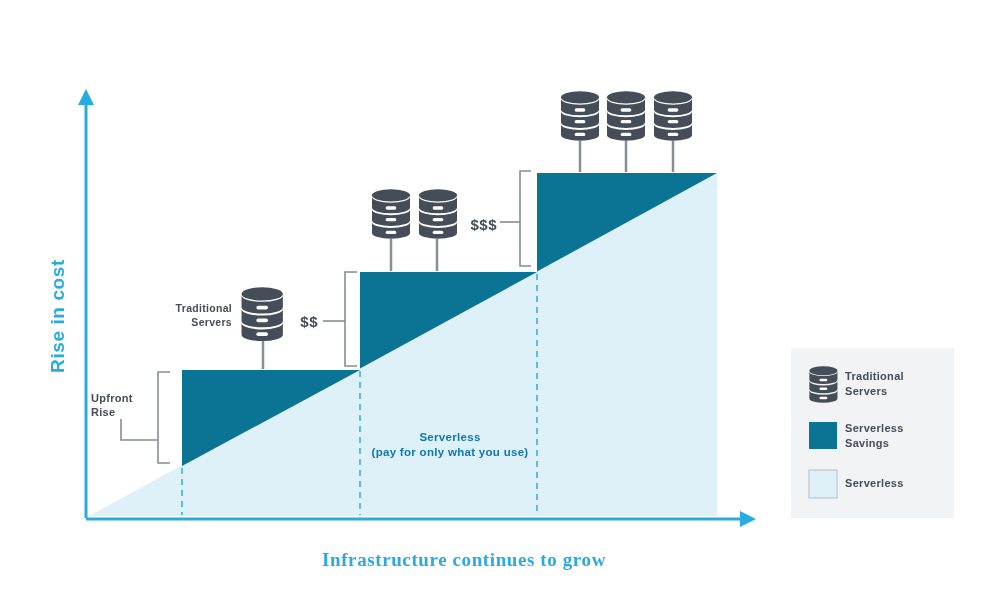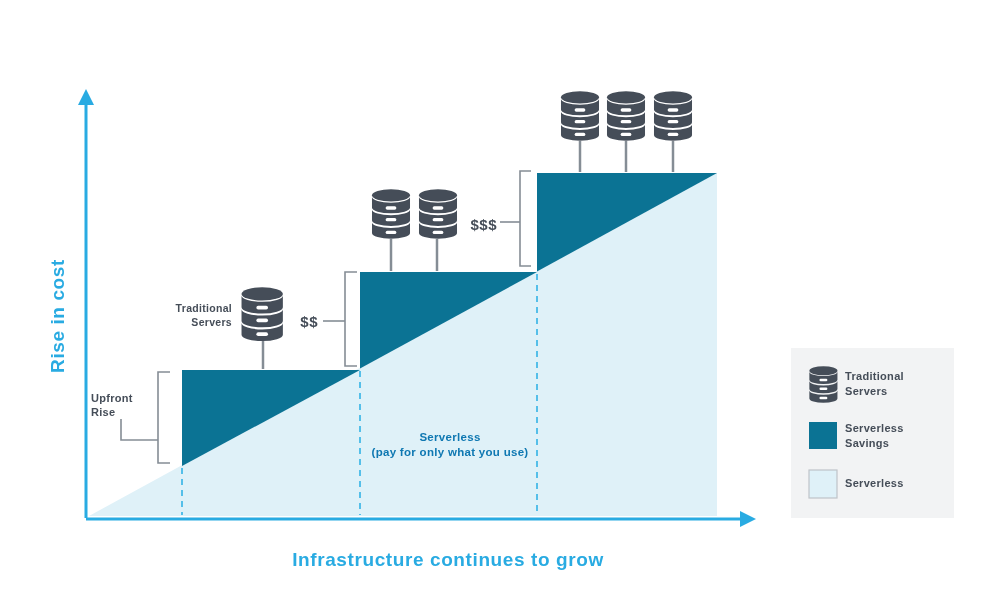--- a/index.html
+++ b/index.html
@@ -5,21 +5,21 @@
   html,body{margin:0;padding:0;background:#ffffff;}
   .stage{
     position:relative;width:1000px;height:604px;background:#ffffff;overflow:hidden;
     font-family:"Liberation Sans", sans-serif;
   }
   .stage svg.layer{position:absolute;left:0;top:0;}
   .txt{position:absolute;font-weight:bold;color:#454d58;letter-spacing:0.3px;}
   .small{font-size:10.5px;line-height:14px;}
   .axis-label{font-size:19px;color:#29abe2;letter-spacing:0.6px;text-align:center;}
   .y-label{left:-10px;top:303px;width:140px;height:26px;transform:rotate(-90deg);}
-  .x-label{left:248px;top:549px;width:400px;}
+  .x-label{left:264px;top:549px;width:400px;font-family:Liberation Serif, serif;}
   .trad-label{left:145px;top:301px;width:87px;text-align:right;}
   .upfront-label{left:91px;top:391px;width:60px;text-align:left;font-size:11px;line-height:14px;}
   .cost2{left:278px;top:313px;width:40px;text-align:right;font-size:15px;letter-spacing:0.5px;}
   .cost3{left:451px;top:216px;width:46px;text-align:right;font-size:15px;letter-spacing:0.5px;}
   .serverless-label{left:330px;top:430px;width:240px;text-align:center;
     font-size:11.5px;line-height:15px;color:#0f78b2;}
   .legend-text{left:845px;width:105px;font-size:11px;line-height:14.5px;}
   .lt1{top:369px;} .lt2{top:421px;} .lt3{top:476px;}
 </style>
 </head>

